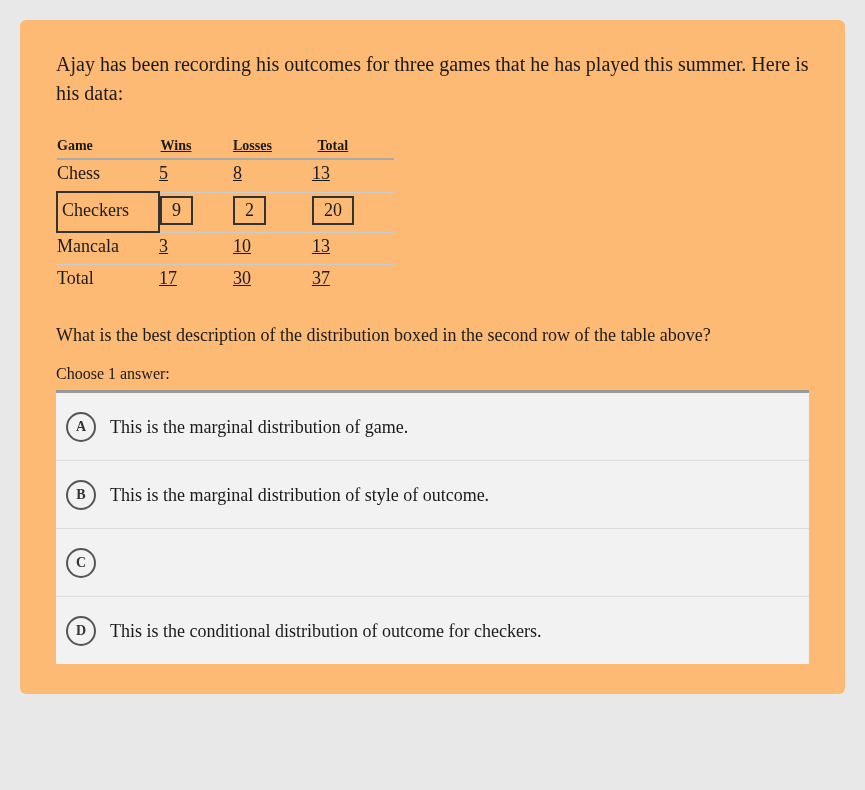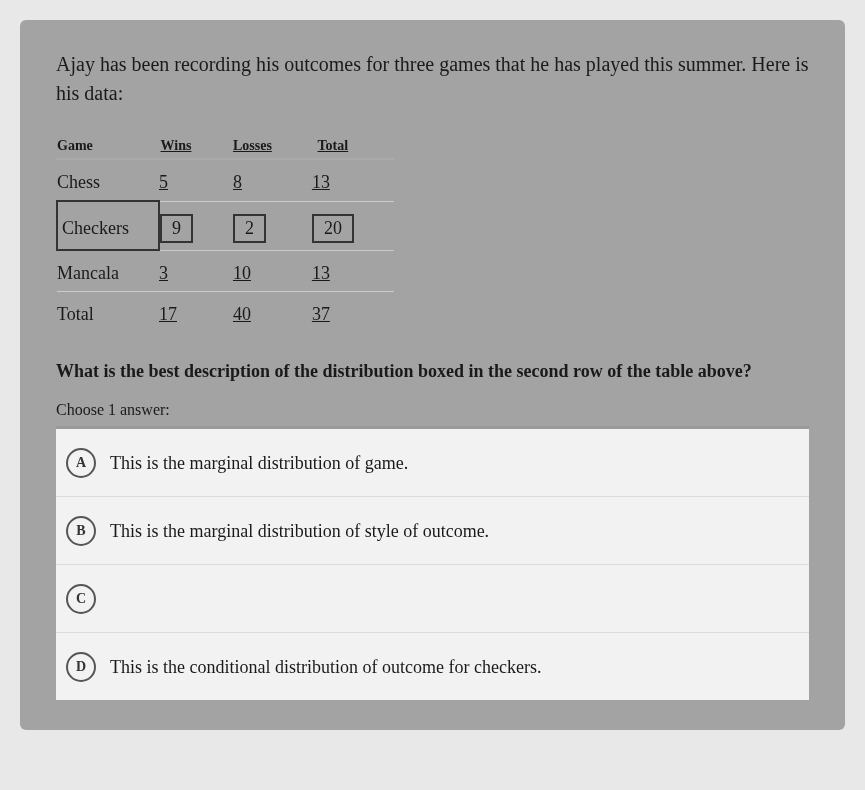--- a/index.html
+++ b/index.html
@@ -7,21 +7,21 @@
       background: #e8e8e8;
       font-family: Georgia, 'Times New Roman', serif;
       width: 865px;
       min-height: 790px;
       display: flex;
       align-items: flex-start;
       justify-content: center;
       padding: 20px;
     }
     .card {
-      background: #a3a3a3;
+      background: #fdba74;
       border-radius: 6px;
       padding: 30px 36px 30px 36px;
       width: 100%;
       max-width: 830px;
     }
     .intro-text {
       font-size: 20px;
       color: #1a1a1a;
       line-height: 1.45;
       margin-bottom: 26px;
@@ -35,21 +35,21 @@
       color: #1a1a1a;
     }
     .data-table th {
       font-weight: bold;
       text-align: left;
       padding: 4px 40px 4px 0;
       border-bottom: 2px solid #aaa;
       font-size: 14px;
     }
     .data-table td {
-      padding: 12px 40px 7px 0;
+      padding: 3px 40px 7px 0;
       text-align: left;
       border-bottom: 1px solid #ccc;
     }
     .data-table tr:last-child td {
       border-bottom: none;
     }
     .col-wins, .col-losses, .col-total {
       text-align: center;
       text-decoration: underline;
     }
@@ -67,21 +67,21 @@
       text-align: center;
     }
     .row-checkers td:first-child {
       border: 2px solid #333;
       padding-left: 4px;
       padding-right: 4px;
     }
     
     .question-text {
       font-size: 18px;
-      font-weight: bold;
+      font-weight: normal;
       color: #1a1a1a;
       line-height: 1.5;
       margin-bottom: 16px;
     }
     .choose-label {
       font-size: 16px;
       font-weight: normal;
       color: #1a1a1a;
       margin-bottom: 7px;
     }
@@ -159,21 +159,21 @@
         </tr>
         <tr>
           <td>Mancala</td>
           <td class="col-wins">3</td>
           <td class="col-losses">10</td>
           <td class="col-total">13</td>
         </tr>
         <tr>
           <td>Total</td>
           <td class="col-wins">17</td>
-          <td class="col-losses">40</td>
+          <td class="col-losses">30</td>
           <td class="col-total">37</td>
         </tr>
       </tbody>
   </table>
 
   <p class="question-text">What is the best description of the distribution boxed in the second row of the table above?</p>
   <p class="choose-label">Choose 1 answer:</p>
 
   <hr class="divider">
 

